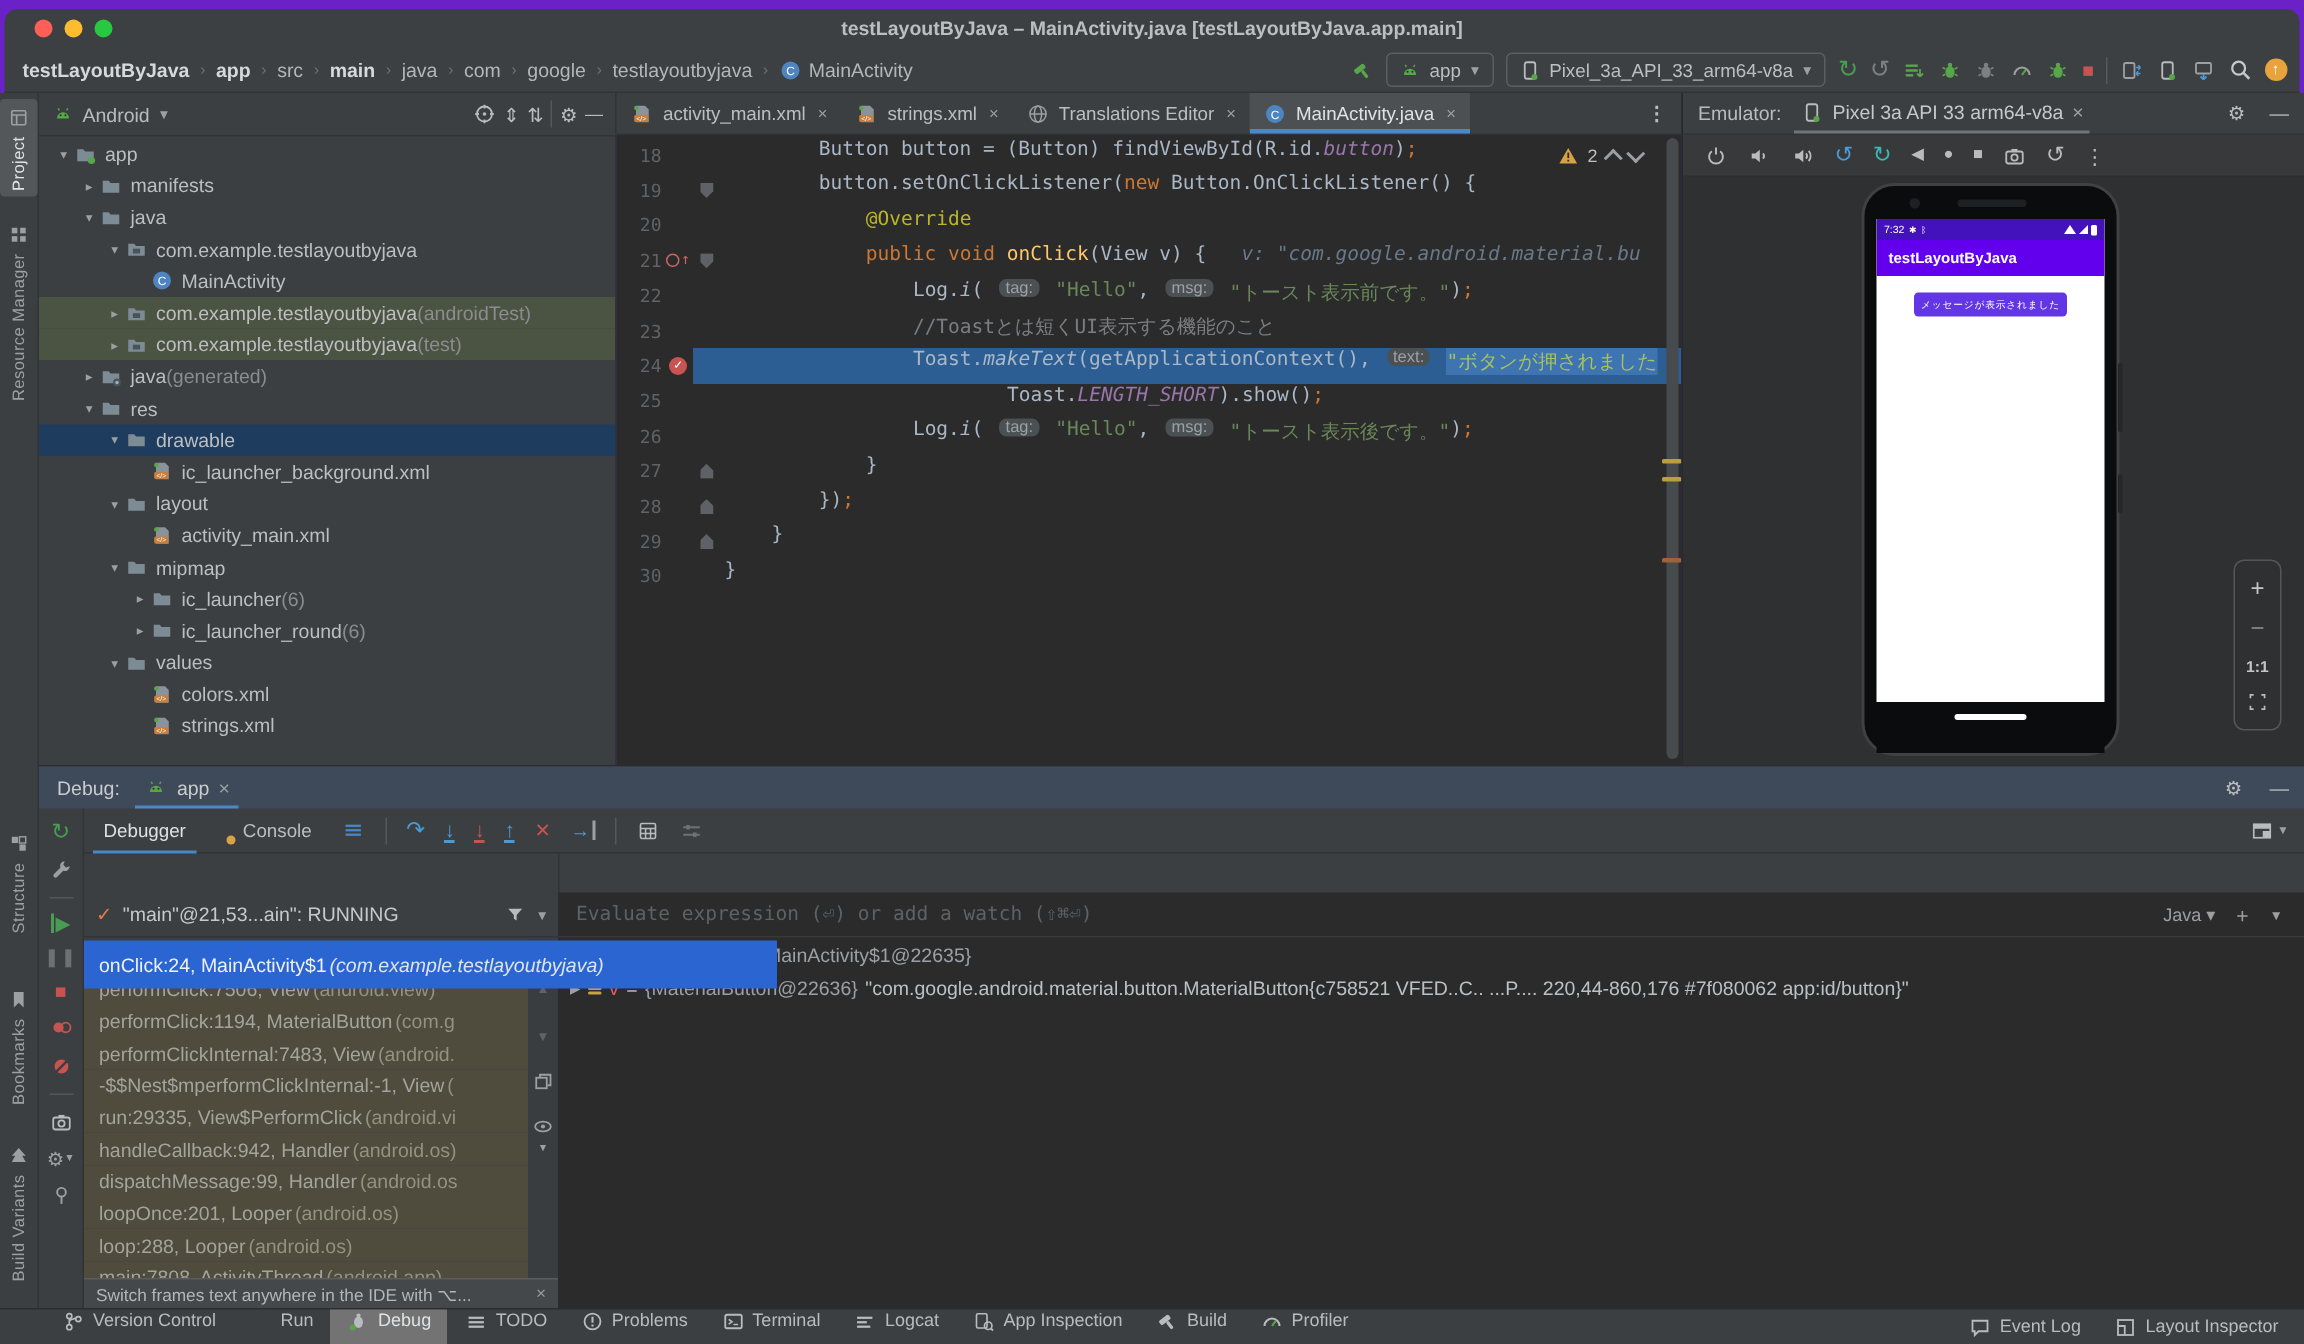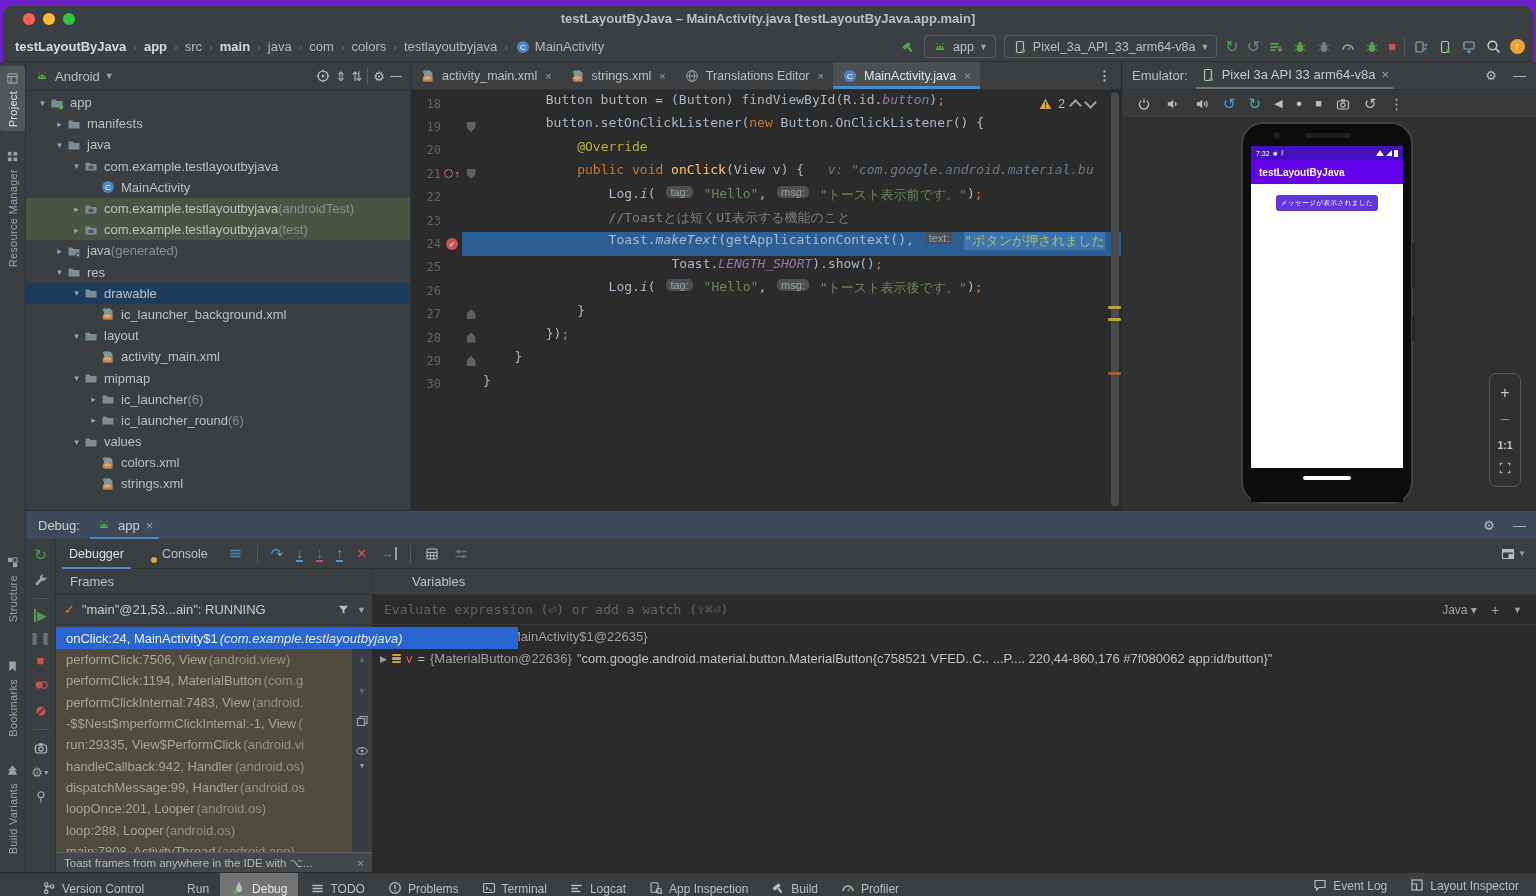--- a/index.html
+++ b/index.html
@@ -101,34 +101,34 @@
   #debug-leftcol{position:absolute;top:28px;left:0;width:30px;bottom:0;border-right:1px solid #313437;display:flex;flex-direction:column;align-items:center;padding-top:8px;gap:10px;box-sizing:border-box}
   #hdr-row{position:absolute;top:58px;left:30px;right:0;height:26px;border-bottom:1px solid #313437;box-sizing:border-box}
   #hdr-row .h{position:absolute;top:0;line-height:25px;color:#bcbfc1}
   #vdiv{position:absolute;left:346px;top:58px;bottom:0;width:1px;background:#313437}
   #thread-row{position:absolute;top:84px;left:30px;width:316px;height:30px;border-bottom:1px solid #313437;display:flex;align-items:center;gap:7px;padding-left:8px;box-sizing:border-box;color:#c6c9cb;white-space:nowrap;overflow:hidden}
   #eval-row{position:absolute;top:84px;left:346px;right:0;height:30px;background:#2b2b2b;border-bottom:1px solid #37393b;display:flex;align-items:center;padding-left:12px;box-sizing:border-box;font-family:"DejaVu Sans Mono",monospace;font-size:13px;color:#5d6266}
   #eval-right{margin-left:auto;display:flex;gap:14px;align-items:center;padding-right:14px;color:#9da0a2;font-family:"Liberation Sans",sans-serif;font-size:12px}
   #frames-list{position:absolute;top:138px;left:30px;width:296px;height:204px;overflow:hidden}
   .frow{height:21.3px;display:flex;align-items:center;padding-left:10px;background:#4f4b3d;color:#a3a49d;white-space:nowrap;overflow:hidden;font-size:13px}
   .frow .pkg{color:#91927f;margin-left:2px}
-  #frame-sel{position:absolute;top:116px;left:30px;width:452px;height:22px;background:#2a65d2;color:#eef0f2;display:flex;align-items:center;padding-left:10px;font-size:13px;z-index:3;white-space:nowrap}
+  #frame-sel{position:absolute;top:116px;left:30px;width:452px;height:32px;background:#2a65d2;color:#eef0f2;display:flex;align-items:center;padding-left:10px;font-size:13px;z-index:3;white-space:nowrap}
   #frame-sel .pkg{font-style:italic;color:#dfe4ea;margin-left:2px}
   #splitter{position:absolute;left:326px;width:20px;top:114px;height:228px;background:#3a3d3f}
   #splitter .ic{position:absolute;left:2px}
   #frames-footer{position:absolute;left:30px;width:316px;bottom:0;height:20px;background:#45484a;border-top:1px solid #5a5d5f;display:flex;align-items:center;padding:0 8px;font-size:11.5px;color:#b4b7b9;box-sizing:border-box;white-space:nowrap;overflow:hidden}
   #frames-footer .x{margin-left:auto;color:#9da0a2}
   #vars{position:absolute;left:346px;right:0;top:114px;bottom:0;background:#2b2b2b;overflow:hidden}
   #var-this{position:absolute;top:4px;left:138px;color:#9aa0a6}
   #var-v{position:absolute;top:26px;left:8px;display:flex;gap:5px;align-items:center;white-space:nowrap}
   .ybars{display:inline-flex;flex-direction:column;gap:1.5px}
   .ybars i{width:9px;height:2.2px;background:#c8a348;border-radius:1px}
   
   #statusbar{position:absolute;left:0;top:872px;width:1536px;height:24px;background:#3c3f41;border-top:1px solid #2b2e30;display:flex;align-items:center;font-size:12px;color:#b9bcbe;padding-left:30px;box-sizing:border-box}
-  .sbitem{display:flex;align-items:flex-end;gap:5px;padding:0 11px;height:100%}
+  .sbitem{display:flex;align-items:flex-start;gap:5px;padding:0 11px;height:100%}
   .sbitem.active{background:#737373;color:#e0e2e4}
   #sb-right{margin-left:auto;display:flex;padding-right:6px}
 </style>
 </head>
 <body>
 
 <div id="titlebar">
   <span class="tl" style="left:20px;background:#ff5f57"></span>
   <span class="tl" style="left:40px;background:#febc2e"></span>
   <span class="tl" style="left:60px;background:#28c840"></span>
@@ -142,21 +142,21 @@
       <span class="bc-item bc-bold">app</span>
       <span class="bc-sep">›</span>
       <span class="bc-item">src</span>
       <span class="bc-sep">›</span>
       <span class="bc-item bc-bold">main</span>
       <span class="bc-sep">›</span>
       <span class="bc-item">java</span>
       <span class="bc-sep">›</span>
       <span class="bc-item">com</span>
       <span class="bc-sep">›</span>
-      <span class="bc-item">colors</span>
+      <span class="bc-item">google</span>
       <span class="bc-sep">›</span>
       <span class="bc-item">testlayoutbyjava</span>
       <span class="bc-sep">›</span>
       <span class="bc-item"><span class="ic">
           <svg width="14" height="14" viewBox="0 0 14 14" fill="none">
             <circle cx="7" cy="7" r="6" fill="#4e84c0"></circle>
             <text x="7" y="10" font-size="8" fill="#fff" text-anchor="middle" font-family="Liberation Sans,sans-serif">C</text>
           </svg>
         </span>MainActivity</span>
     </div>
@@ -800,24 +800,20 @@
         <span class="ic">
           <svg width="14" height="14" viewBox="0 0 14 14" fill="none">
             <rect x="1.5" y="2.5" width="11" height="9" stroke="#b9bcbe" stroke-width="1.1"></rect>
             <rect x="1.5" y="2.5" width="11" height="3" fill="#b9bcbe"></rect>
             <rect x="7.5" y="7" width="5" height="4.5" fill="#b9bcbe"></rect>
           </svg>
         </span>
         <span style="font-size:8px;color:#9da0a2">▼</span>
       </span>
     </div>
-  <div id="hdr-row">
-    <span class="h" style="left:14px">Frames</span>
-    <span class="h" style="left:356px">Variables</span>
-  </div>
   <div id="vdiv"></div>
   <div id="thread-row">
       <span class="glyph" style="color:#e07b53;font-size:13px">✓</span>
       <span style="overflow:hidden;text-overflow:ellipsis">"main"@21,53...ain": RUNNING</span>
       <span style="margin-left:auto;display:flex;gap:6px;padding-right:6px;align-items:center">
         <span class="ic">
           <svg width="13" height="13" viewBox="0 0 14 14" fill="none">
             <path d="M2 3h10L8 7.5v4L6 10.3V7.5z" fill="#b9bcbe"></path>
           </svg>
         </span>
@@ -895,21 +891,21 @@
         <svg width="14" height="14" viewBox="0 0 14 14" fill="none">
           <ellipse cx="7" cy="7" rx="5.2" ry="3.3" stroke="#9da0a2" stroke-width="1.2"></ellipse>
           <circle cx="7" cy="7" r="1.4" fill="#9da0a2"></circle>
         </svg>
       </span>
       <span class="ic" style="top:132px">
         <span style="color:#9da0a2;font-size:7px">▼</span>
       </span>
     </div>
   <div id="frames-footer">
-    <span>Toast frames from anywhere in the IDE with ⌥...</span>
+    <span>Switch frames text anywhere in the IDE with ⌥...</span>
     <span class="x">×</span>
   </div>
   <div id="vars">
     <div id="var-this">MainActivity$1@22635}</div>
     <div id="var-v">
         <span style="color:#9da0a2;font-size:9px">▶</span>
         <span class="ybars">
           <i></i>
           <i></i>
           <i></i>

